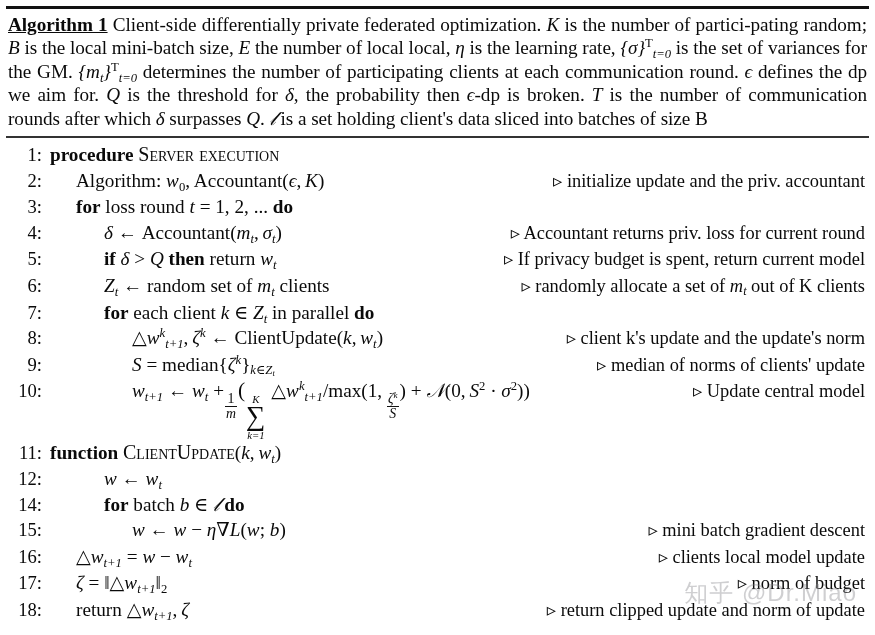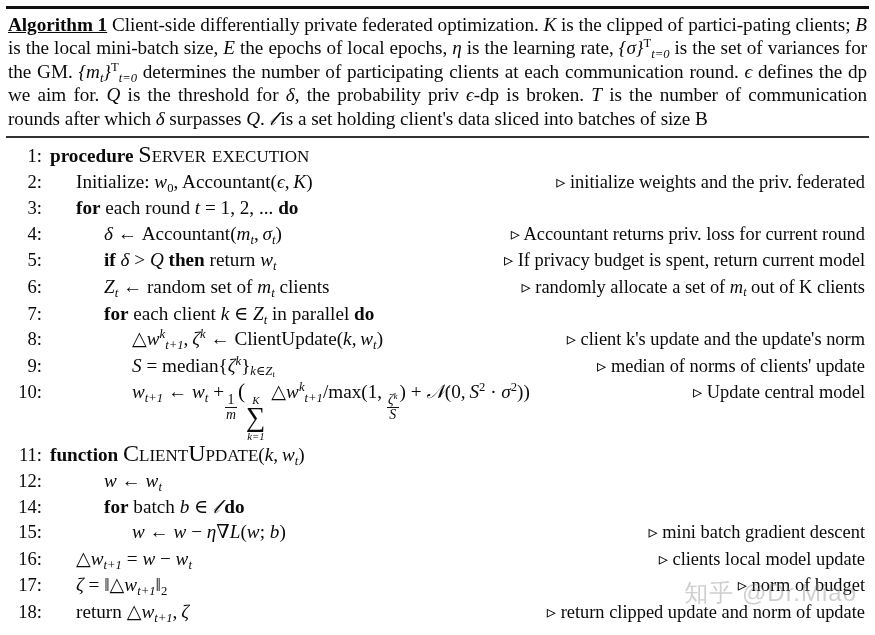--- a/index.html
+++ b/index.html
@@ -72,21 +72,21 @@
   }
   .cmt {
     flex: 1 1 auto;
     text-align: right;
     padding-right: 4px;
     font-size: 18.4px;
   }
   .kw { font-weight: bold; }
   .sc {
     font-variant: small-caps;
-    font-size: 24px;
+    font-size: 20px;
   }
   
   .m { font-style: italic; }
   .mr { font-style: normal; }
   .cal { font-style: italic; font-family: "Liberation Serif", serif; }
 
   sub, sup {
     font-size: 0.66em;
     line-height: 0;
     font-style: italic;
@@ -144,36 +144,36 @@
 <body>
 
 <div id="algorithm-figure">
 
   <div class="rule-top"></div>
 
   <div id="algorithm-caption">
     <span class="alg-label">Algorithm 1</span>
     <span>Client-side differentially private federated optimization.</span>
     <span class="m">K</span>
-    <span>is the clipped of partici-pating clients;</span>
+    <span>is the number of partici-pating random;</span>
     <span class="m">B</span>
     <span>is the local mini-batch size,</span>
     <span class="m">E</span>
-    <span>the epochs of local epochs,</span>
+    <span>the number of local local,</span>
     <span class="m">η</span>
     <span>is the learning rate,</span>
     <span class="m">{σ}<sup class="up">T</sup><sub>t=0</sub></span>
     <span>is the set of variances for the GM.</span>
     <span class="m">{m<sub>t</sub>}<sup class="up">T</sup><sub>t=0</sub></span>
     <span>determines the number of participating clients at each communication round.</span>
     <span class="m">ϵ</span>
     <span>defines the dp we aim for.</span>
     <span class="m">Q</span>
     <span>is the threshold for</span>
-    <span class="m">δ</span><span>, the probability priv</span>
+    <span class="m">δ</span><span>, the probability then</span>
     <span class="m">ϵ</span><span>-dp is broken.</span>
     <span class="m">T</span>
     <span>is the number of communication rounds after which</span>
     <span class="m">δ</span>
     <span>surpasses</span>
     <span class="m">Q</span><span>.</span>
     <span class="cal">𝓁</span>
     <span>is a set holding client's data sliced into batches of size B</span>
   </div>
 
@@ -183,29 +183,29 @@
 
     <div class="alg-line">
       <span class="ln">1:</span>
       <span class="code"><span class="kw">procedure</span>
         <span class="sc">Server execution</span></span>
       <span class="cmt"></span>
     </div>
 
     <div class="alg-line">
       <span class="ln">2:</span>
-      <span class="code i1"><span>Initialize:</span>
+      <span class="code i1"><span>Algorithm:</span>
         <span class="m">w<sub class="up">0</sub></span><span class="mr">, </span><span class="mr">Accountant</span><span class="mr">(<span class="m">ϵ</span>, <span class="m">K</span>)</span></span>
-      <span class="cmt">▹ initialize weights and the priv. federated</span>
+      <span class="cmt">▹ initialize update and the priv. accountant</span>
     </div>
 
     <div class="alg-line">
       <span class="ln">3:</span>
       <span class="code i1"><span class="kw">for</span>
-        <span>each round</span>
+        <span>loss round</span>
         <span class="m">t</span> <span class="mr">= 1, 2, ...</span>
         <span class="kw">do</span></span>
       <span class="cmt"></span>
     </div>
 
     <div class="alg-line">
       <span class="ln">4:</span>
       <span class="code i2"><span class="m">δ</span>
         <span class="mr">←</span>
         <span class="mr">Accountant</span><span class="mr">(<span class="m">m<sub>t</sub></span>, <span class="m">σ<sub>t</sub></span>)</span></span>

